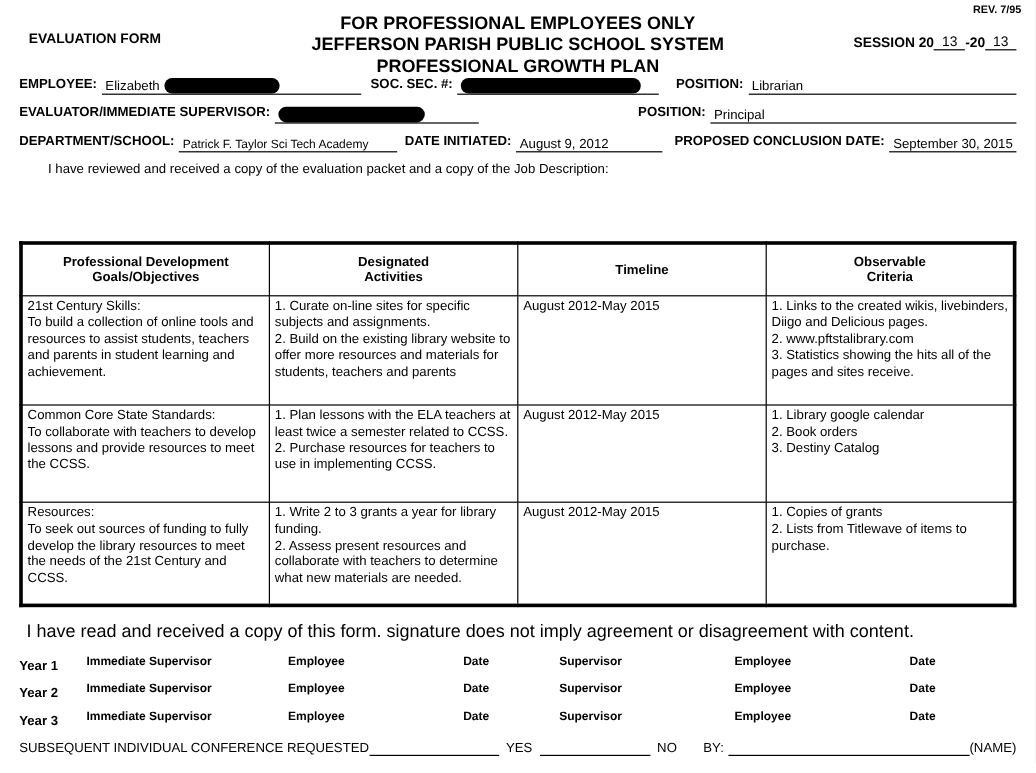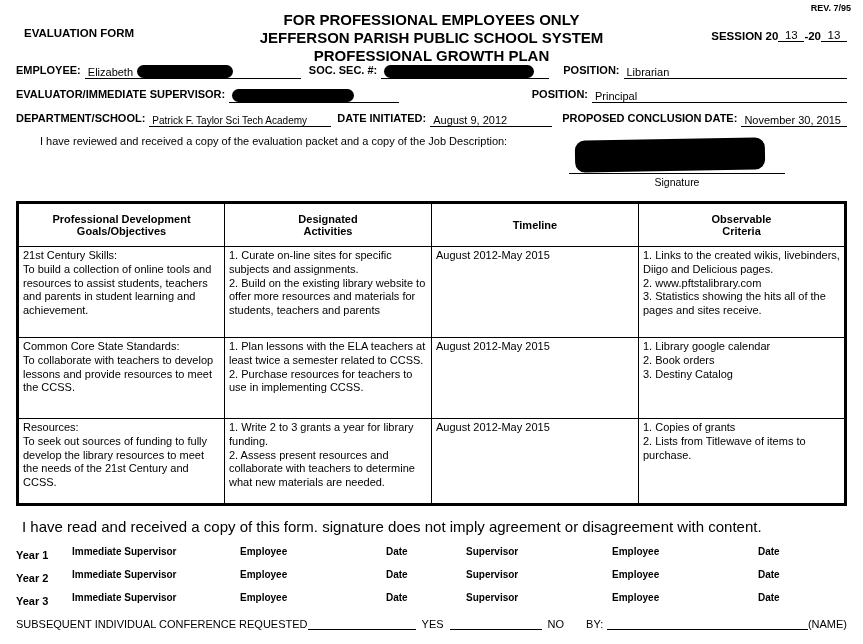--- a/index.html
+++ b/index.html
@@ -104,31 +104,26 @@
     <span class="lbl">DEPARTMENT/SCHOOL:</span>
     <span class="fill" style="width:182px;font-size:10px;">
       <span class="val" style="font-size:10px;">Patrick F. Taylor Sci Tech Academy</span>
     </span>
     <span class="lbl" style="margin-left:6px;">DATE INITIATED:</span>
     <span class="fill" style="width:122px;">
       <span class="val">August 9, 2012</span>
     </span>
     <span class="lbl" style="margin-left:10px;">PROPOSED CONCLUSION DATE:</span>
     <span class="fill grow">
-      <span class="val">November 30, 2015</span>
+      <span class="val">September 30, 2015</span>
     </span>
   </div>
 
   <div class="ack-row">
     <div class="ack-text">I have reviewed and received a copy of the evaluation packet and a copy of the Job Description:</div>
-    <div class="sig-area">
-      <div class="sig-blob"></div>
-      <div class="sig-underline"></div>
-      <div class="sig-caption2">Signature</div>
-    </div>
   </div>
 
   <table class="goals">
     <colgroup>
         <col style="width:25%">
         <col style="width:25%">
         <col style="width:25%">
         <col style="width:25%">
       </colgroup>
     <thead>

